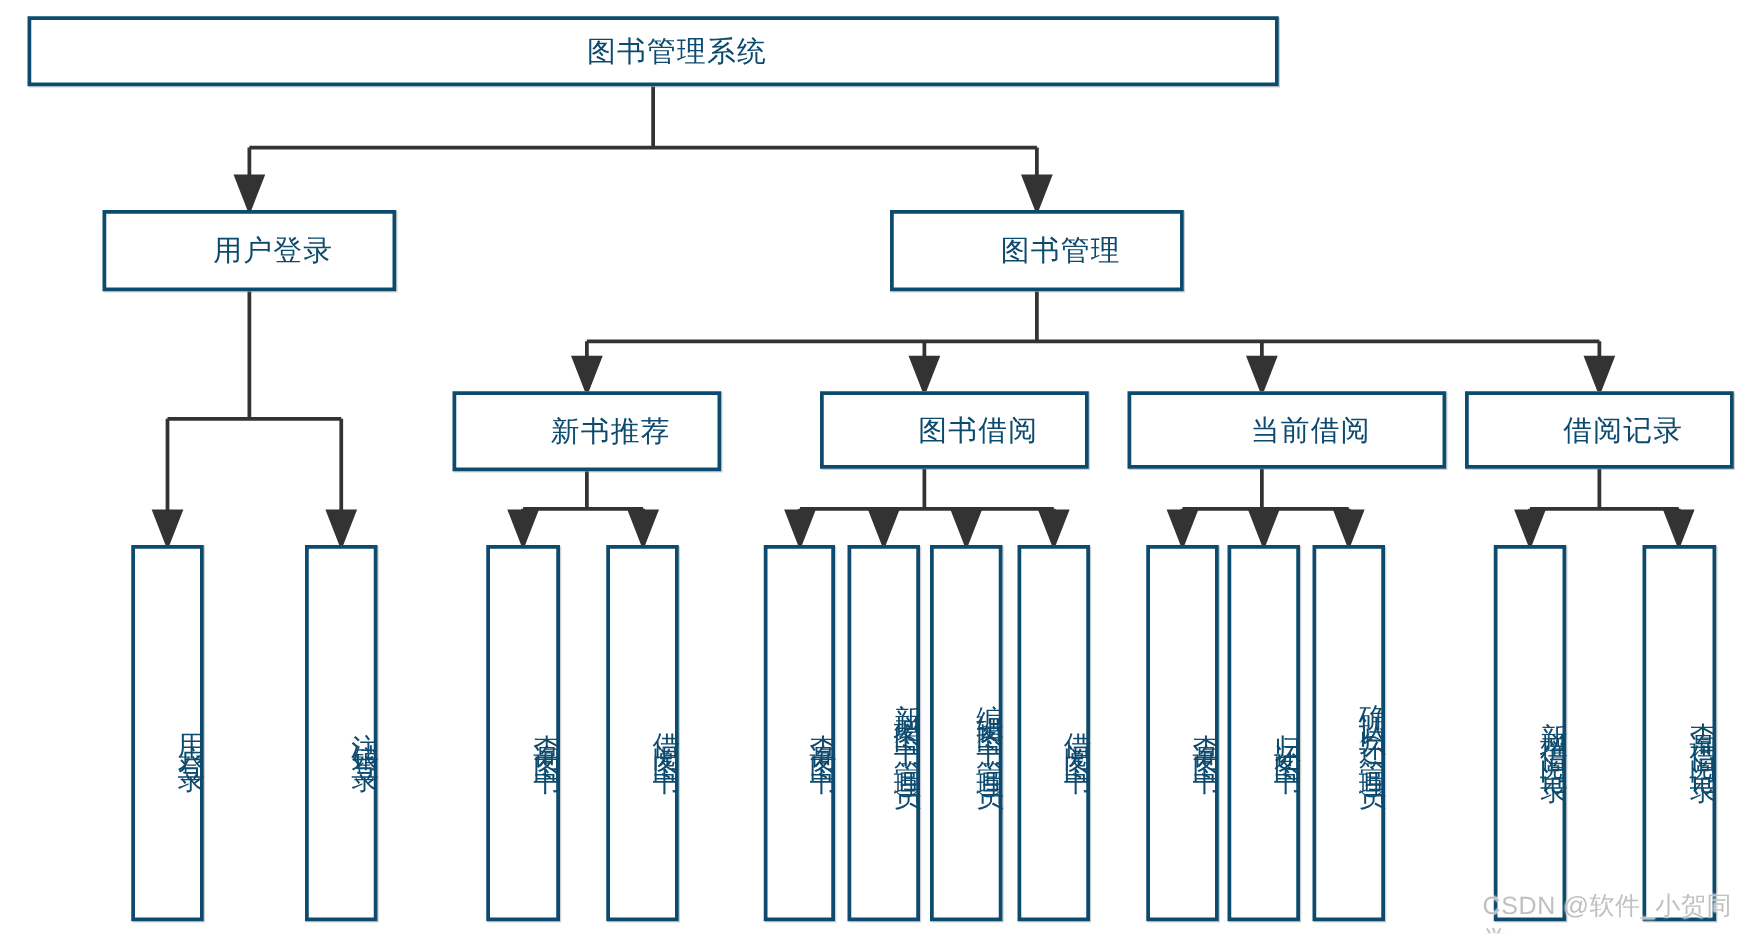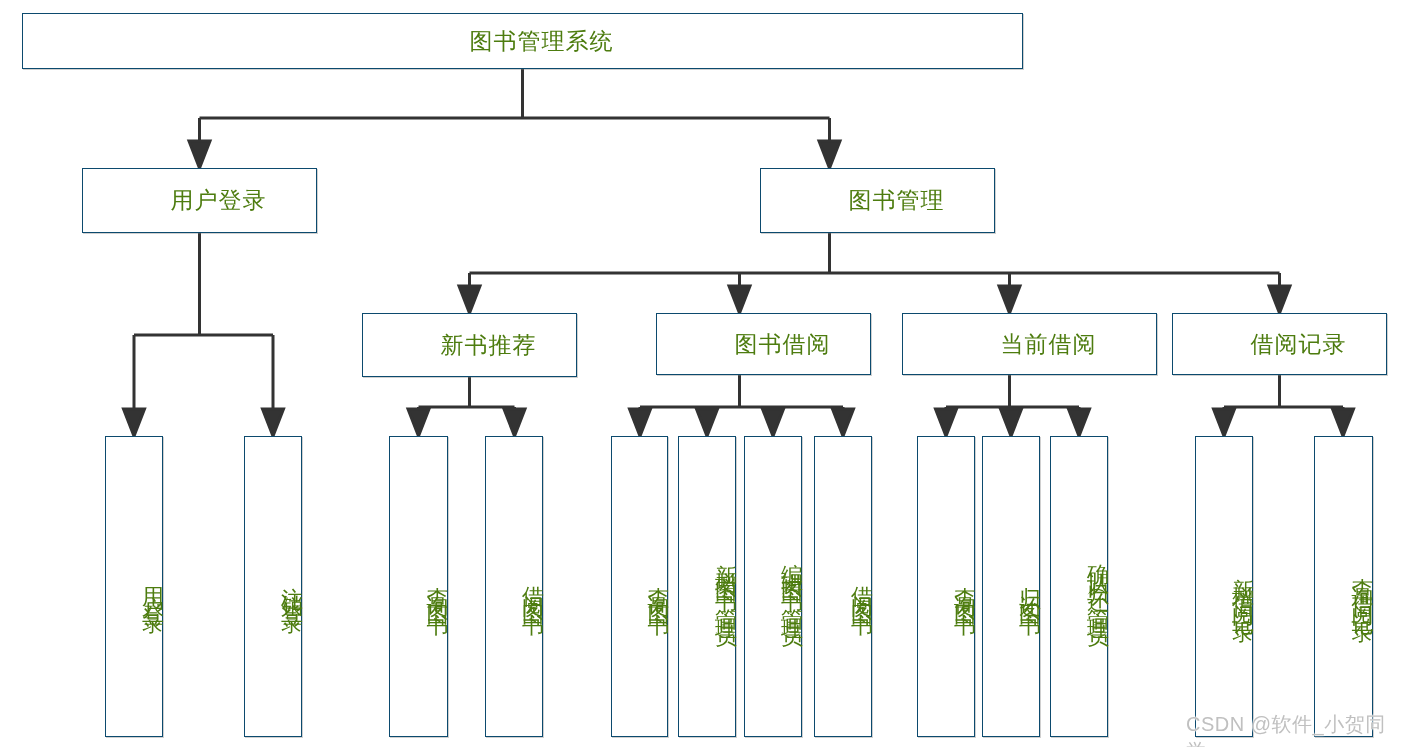--- a/index.html
+++ b/index.html
@@ -10,25 +10,25 @@
     font-family:"Liberation Sans","DejaVu Sans",sans-serif;
     overflow:hidden;
   }
   svg.connectors{
     position:absolute;left:0;top:0;width:1405px;height:747px;
   }
   .node{
     position:absolute;
     box-sizing:border-box;
     background:#ffffff;
-    border:1px solid #0c4a6e;
+    border:3px solid #0c4a6e;
     display:flex;
     align-items:center;
     justify-content:center;
-    color:#4d7c0f;
+    color:#0c4a6e;
     font-size:23px;
     letter-spacing:1px;
     white-space:nowrap;
     box-shadow:1px 1px 0 rgba(120,120,120,0.35);
     padding-left:38px;
   }
   .node.vertical{
     writing-mode:vertical-rl;
     text-orientation:mixed;
     font-size:22px;
@@ -125,21 +125,21 @@
         <polygon points="1213.5,409 1234.5,409 1224,436"></polygon>
         <line x1="1343" y1="407" x2="1343" y2="422"></line>
         <polygon points="1332.5,409 1353.5,409 1343,436"></polygon>
       </g>
     </g>
   </svg>
 
   <div id="nodes">
       <div class="node" style="left: 22px; top: 13px; width: 1001px; height: 56px;">图书管理系统</div>
       <div class="node" style="left: 82px; top: 168px; width: 235px; height: 65px;">用户登录</div>
-      <div class="node" style="left: 712px; top: 168px; width: 235px; height: 65px; margin-left: 48px;">图书管理</div>
+      <div class="node" style="left: 712px; top: 168px; width: 235px; height: 65px;">图书管理</div>
       <div class="node" style="left: 362px; top: 313px; width: 215px; height: 64px;">新书推荐</div>
       <div class="node" style="left: 656px; top: 313px; width: 215px; height: 62px;">图书借阅</div>
       <div class="node" style="left: 902px; top: 313px; width: 255px; height: 62px;">当前借阅</div>
       <div class="node" style="left: 1172px; top: 313px; width: 215px; height: 62px;">借阅记录</div>
       <div class="node vertical" style="left: 105px; top: 436px; width: 58px; height: 301px;">用户登录</div>
       <div class="node vertical" style="left: 244px; top: 436px; width: 58px; height: 301px;">注销登录</div>
       <div class="node vertical" style="left: 389px; top: 436px; width: 59px; height: 301px;">查询图书</div>
       <div class="node vertical" style="left: 485px; top: 436px; width: 58px; height: 301px;">借阅图书</div>
       <div class="node vertical" style="left: 611px; top: 436px; width: 57px; height: 301px;">查询图书</div>
       <div class="node vertical" style="left: 678px; top: 436px; width: 58px; height: 301px;">新增图书（管理员）</div>

